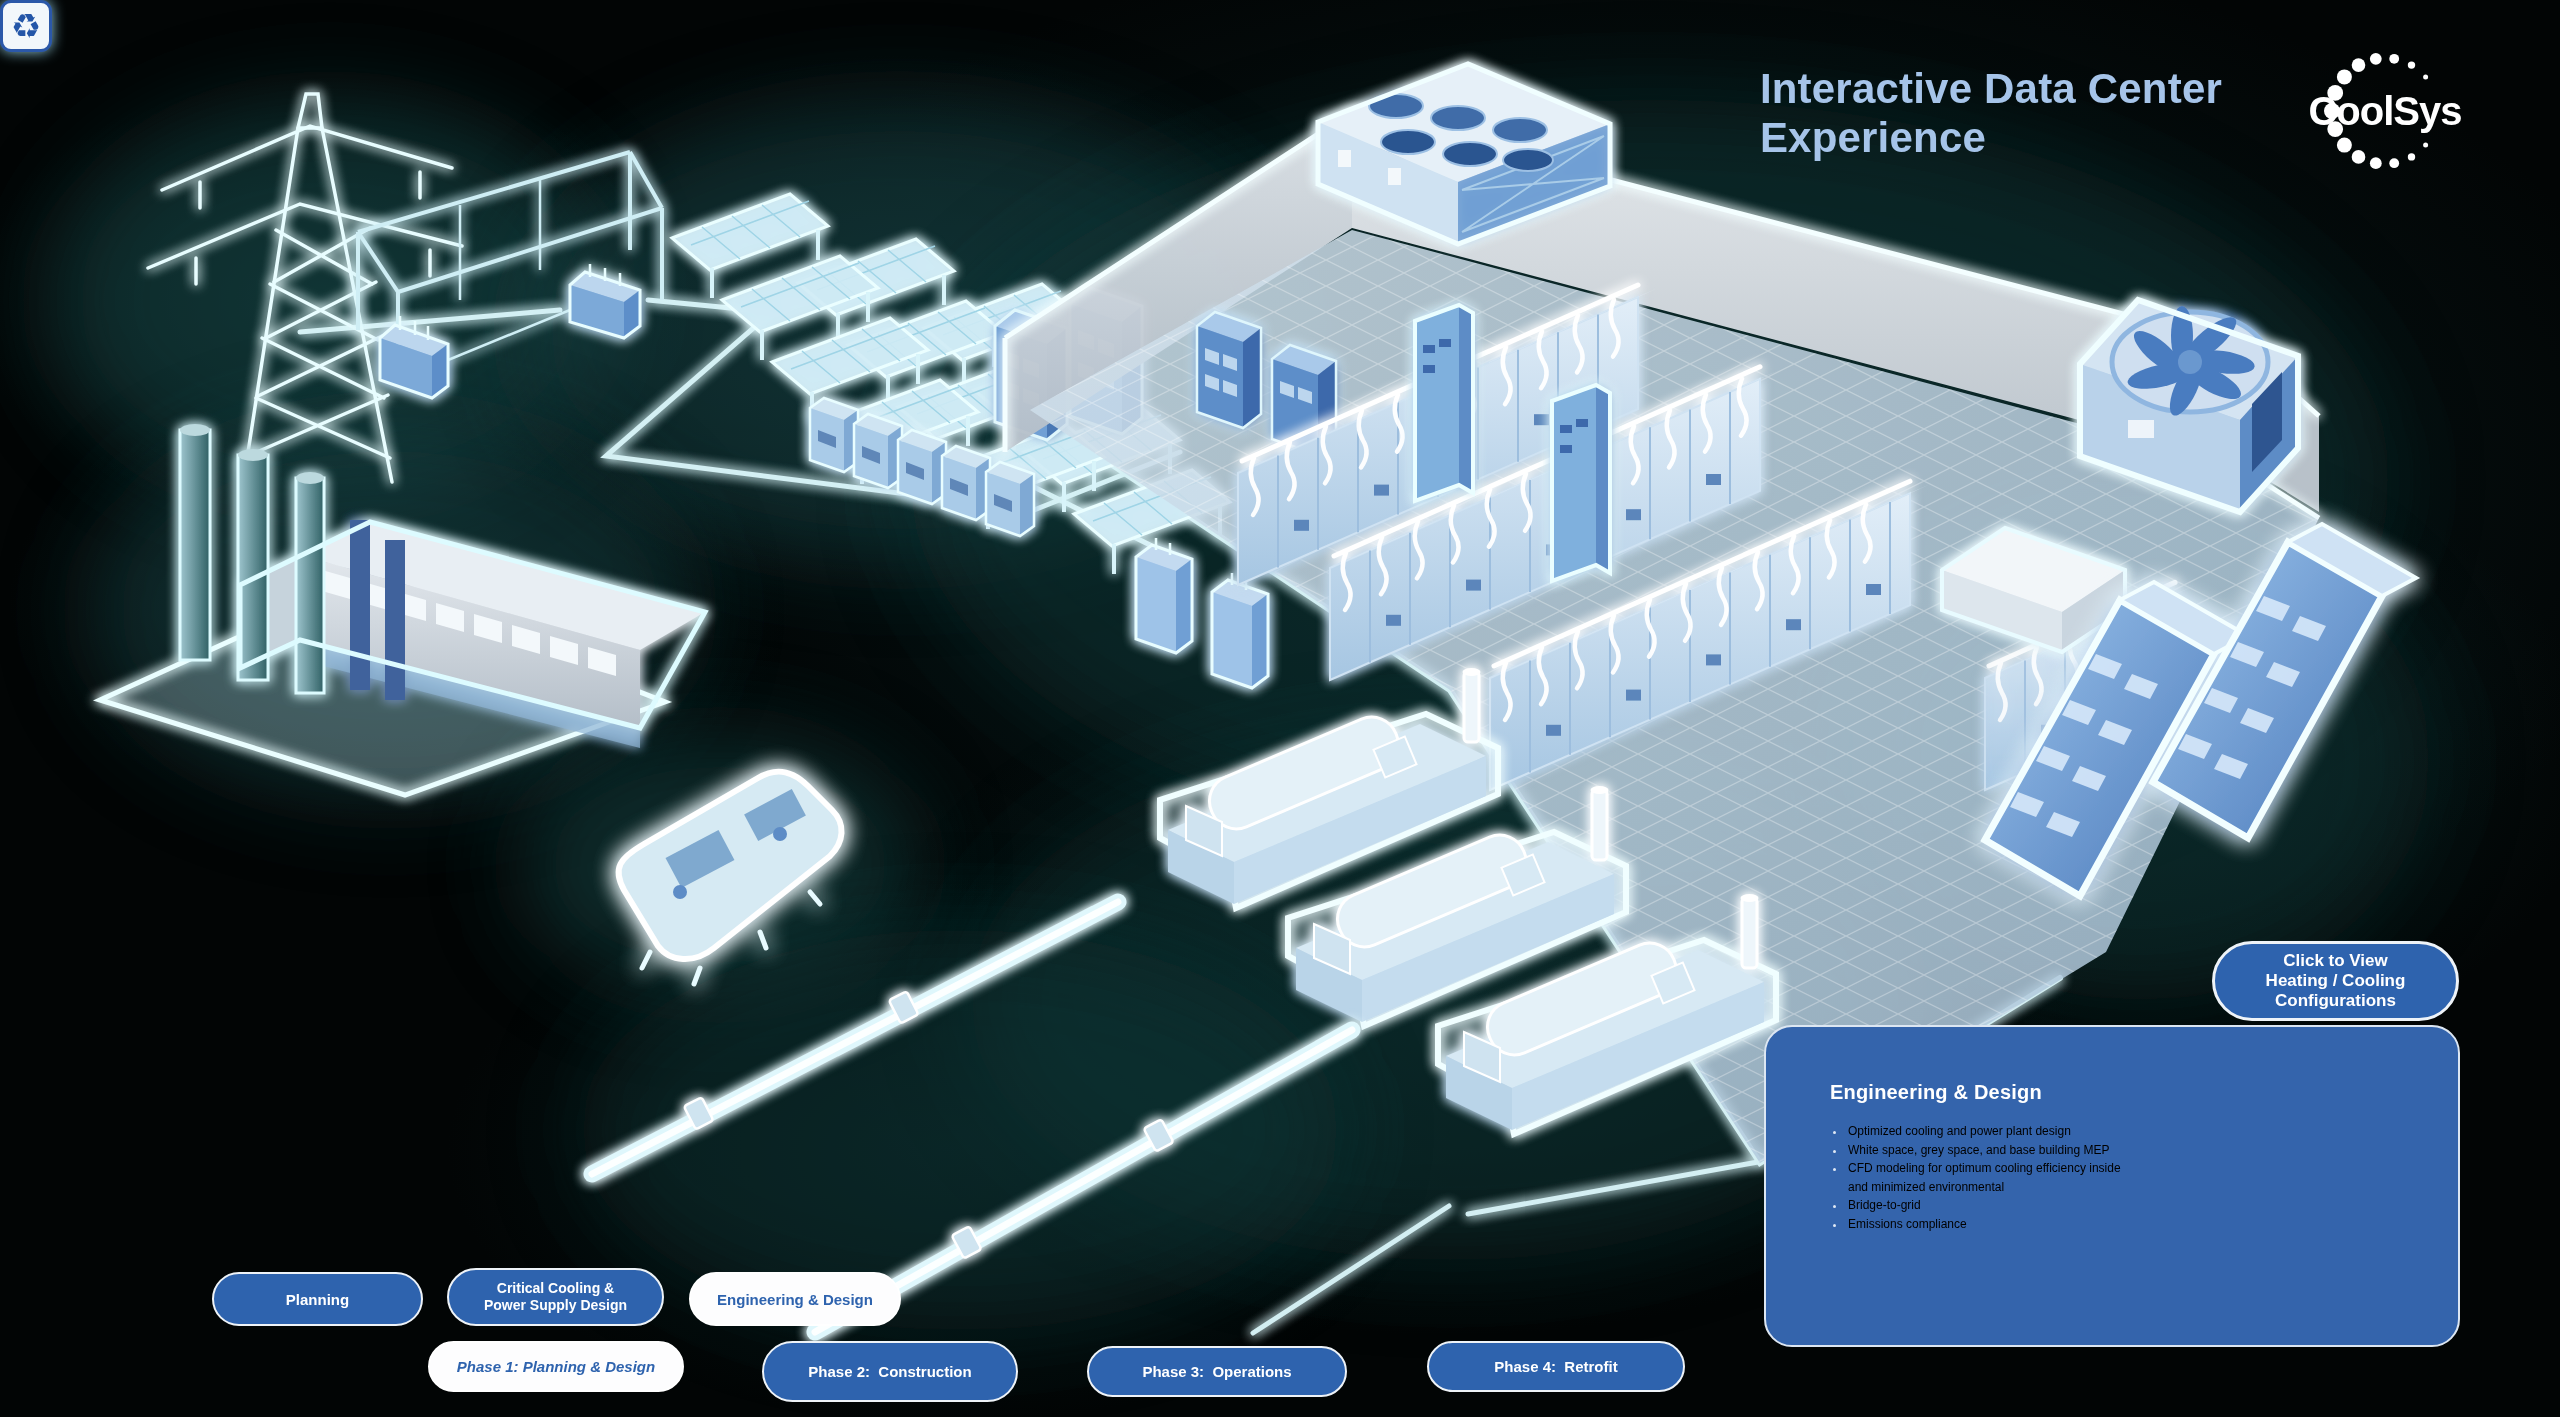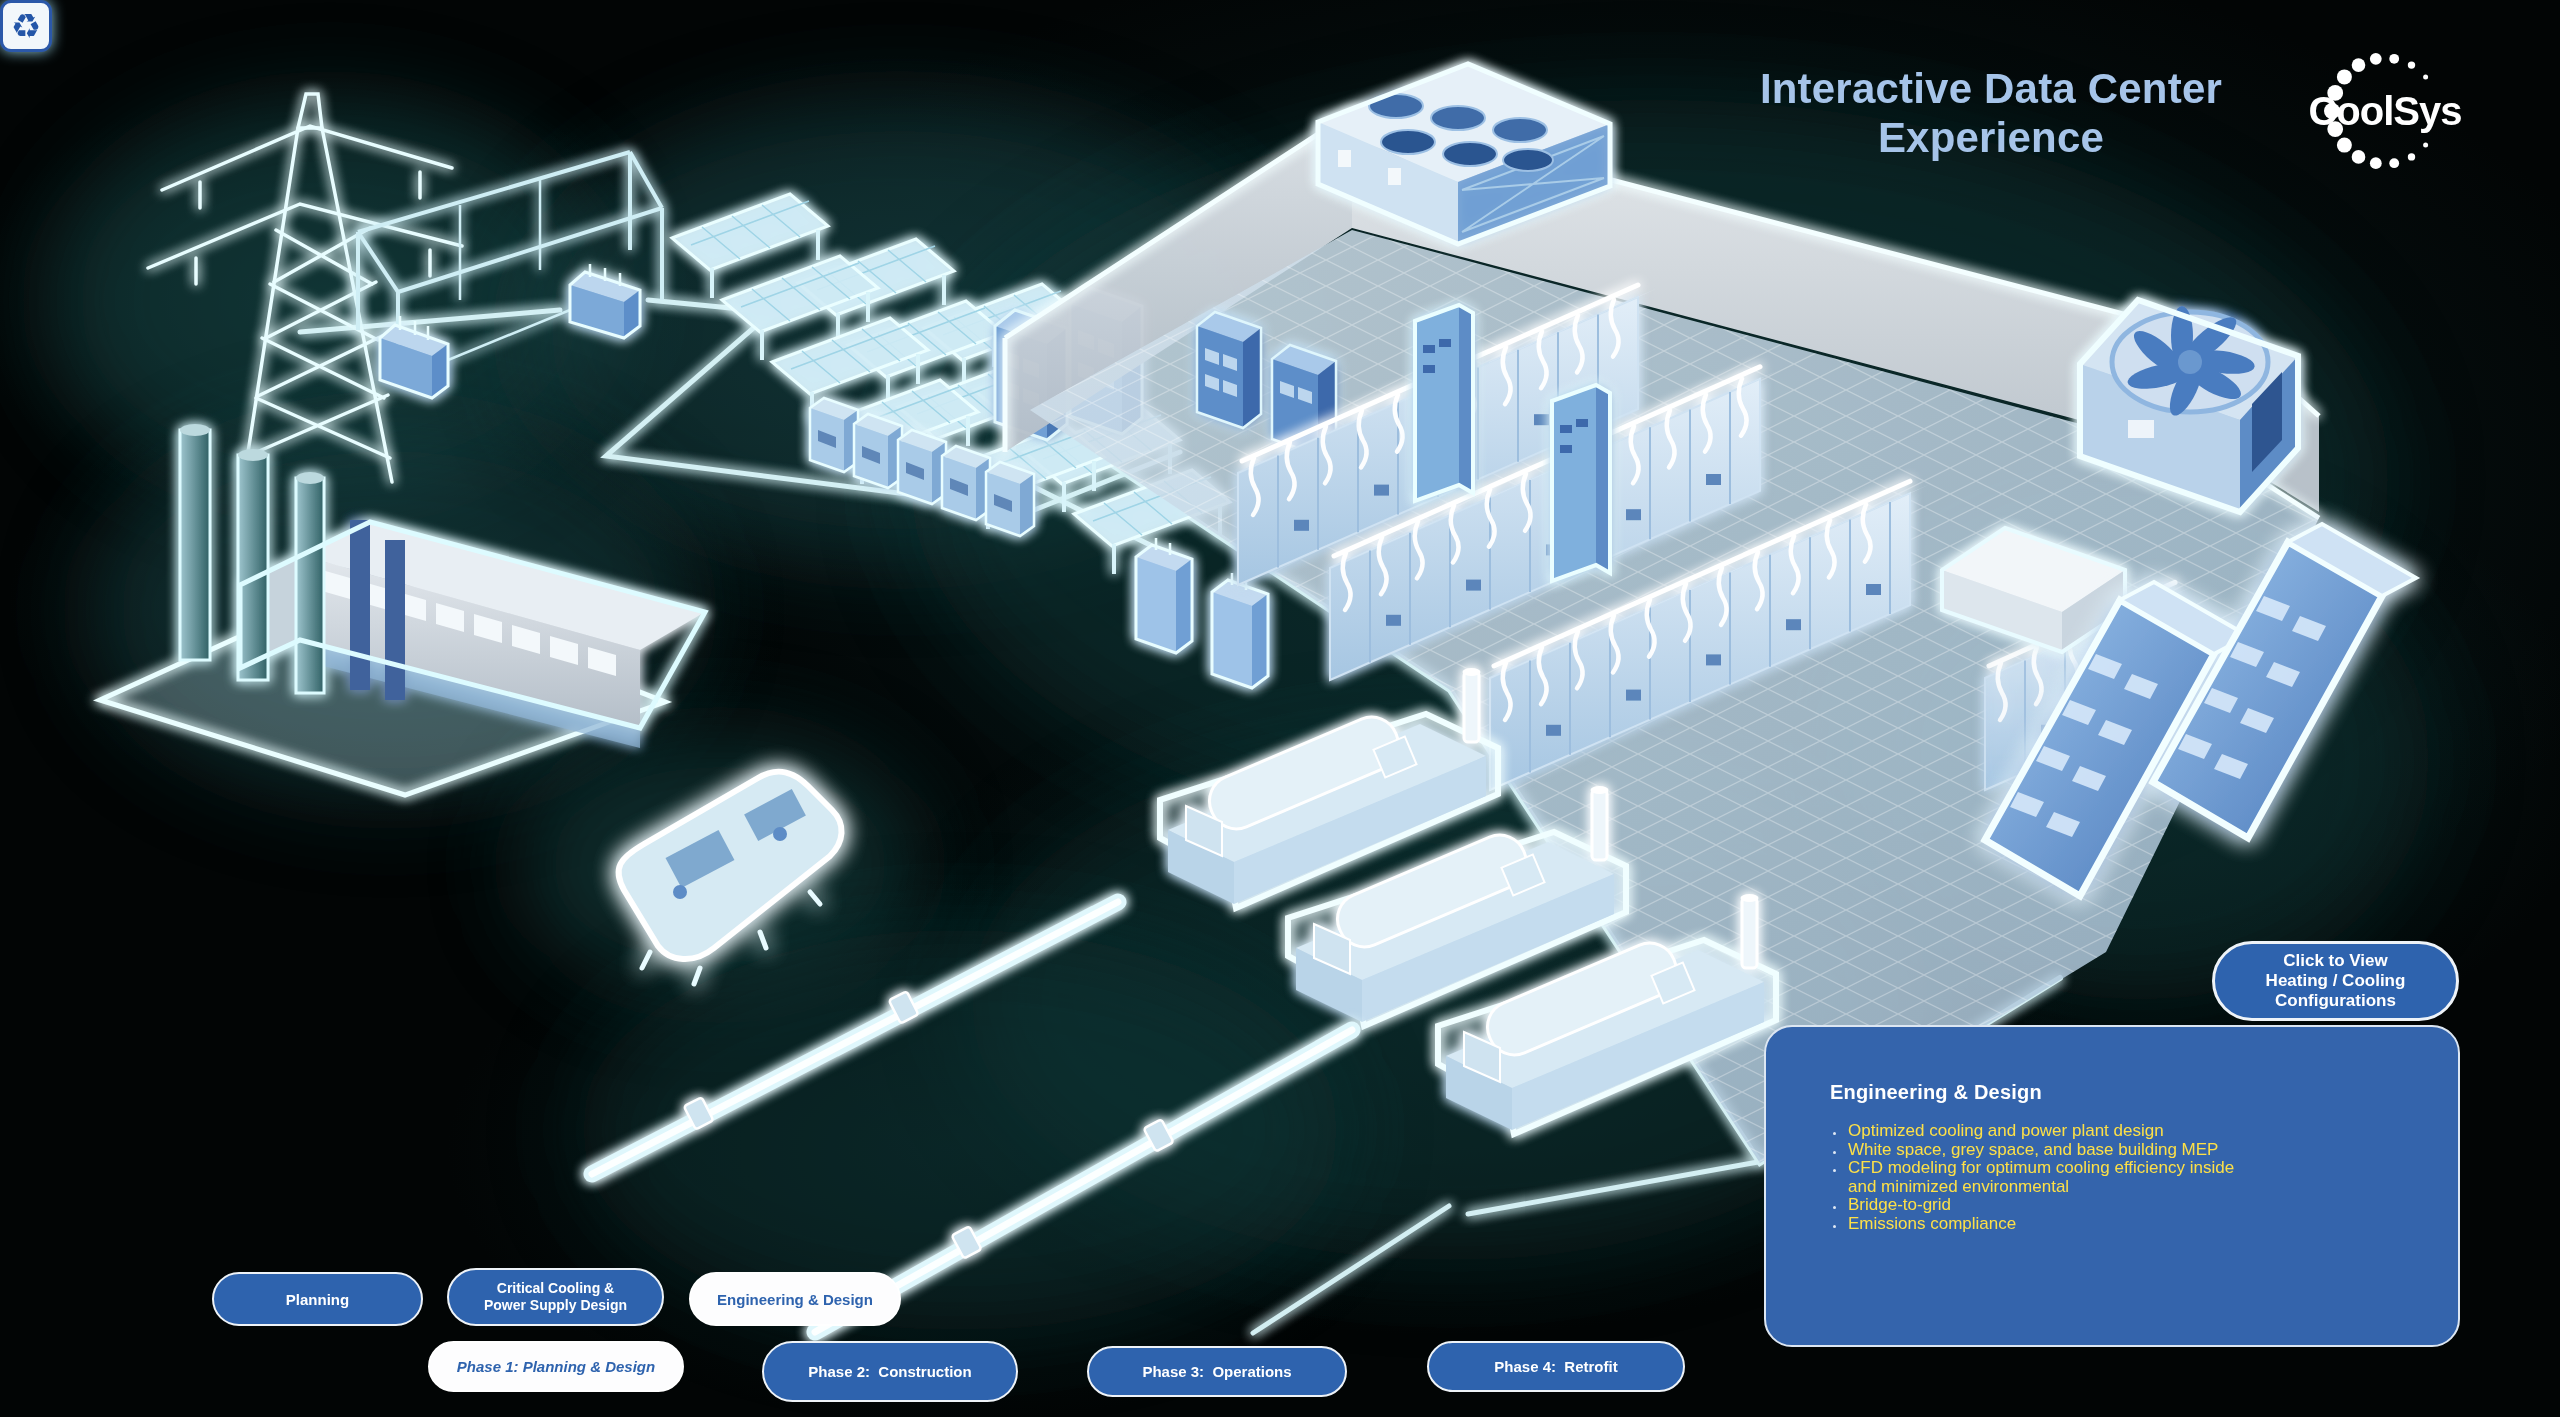--- a/index.html
+++ b/index.html
@@ -12,21 +12,21 @@
       radial-gradient(560px 320px at 400px 600px, rgba(22,66,68,.36), transparent 70%),
       radial-gradient(1500px 800px at 1650px 480px, rgba(20,62,66,.44), transparent 70%),
       radial-gradient(900px 480px at 1450px 1000px, rgba(18,58,60,.40), transparent 70%),
       radial-gradient(620px 430px at 2150px 760px, rgba(18,58,60,.36), transparent 72%),
       radial-gradient(700px 380px at 950px 1150px, rgba(16,52,56,.36), transparent 72%),
       #020505;
   }
   #scene{position:absolute;left:0;top:0;z-index:1;}
   .ui{position:absolute;z-index:3;}
   .title{
-    right:338px;top:64px;text-align:center;color:#a6c4e9;
+    right:338px;top:64px;text-align:left;color:#a6c4e9;
     font-size:42px;line-height:49px;font-weight:700;letter-spacing:.2px;white-space:pre;
   }
   .logo{left:2290px;top:36px;width:190px;height:152px;}
   .pill{
     position:absolute;z-index:3;display:flex;align-items:center;justify-content:center;
     background:#2e63ae;color:#ffffff;border:2.5px solid #eef3f8;border-radius:999px;
     font-weight:700;font-size:15px;text-align:center;white-space:pre;box-sizing:border-box;
     line-height:17px;cursor:pointer;margin-top:36px;
   }
   .pill.active{background:#fdfdfe;color:#2e63ae;border-color:#ffffff;}
@@ -35,21 +35,21 @@
     font-size:17px;line-height:20px;border-width:3px;
   }
   .panel{
     left:1764px;top:1025px;width:696px;height:322px;background:#3464ac;
     border:2px solid #dce6f2;border-radius:28px;color:#ffffff;box-sizing:border-box;
     padding:54px 40px 0 64px;z-index:2;
   }
   .panel h2{margin:0;font-size:20px;font-weight:700;letter-spacing:.2px;}
   .panel ul{margin:18px 0 0 0;padding-left:16px;}
   .panel li{
-    font-size:17px;line-height:18.6px;color:#fde047;white-space:pre-line;padding-left:2px;
+    font-size:12px;line-height:18.6px;color:#000000;white-space:pre-line;padding-left:2px;
   }
   .panel li::marker{color:#dfe8f4;font-size:11px;}
   .recycle{
     left:956px;top:929px;width:52px;height:52px;background:#f2f7fb;color:#2456a8;
     border:3px solid #2b58a9;border-radius:11px;display:flex;align-items:center;justify-content:center;
     font-size:34px;line-height:34px;box-sizing:border-box;z-index:2;cursor:pointer;
     box-shadow:0 0 14px rgba(170,235,255,.85);
   }
   
   .b-planning{left:212px;top:1236px;width:211px;height:54px;}

